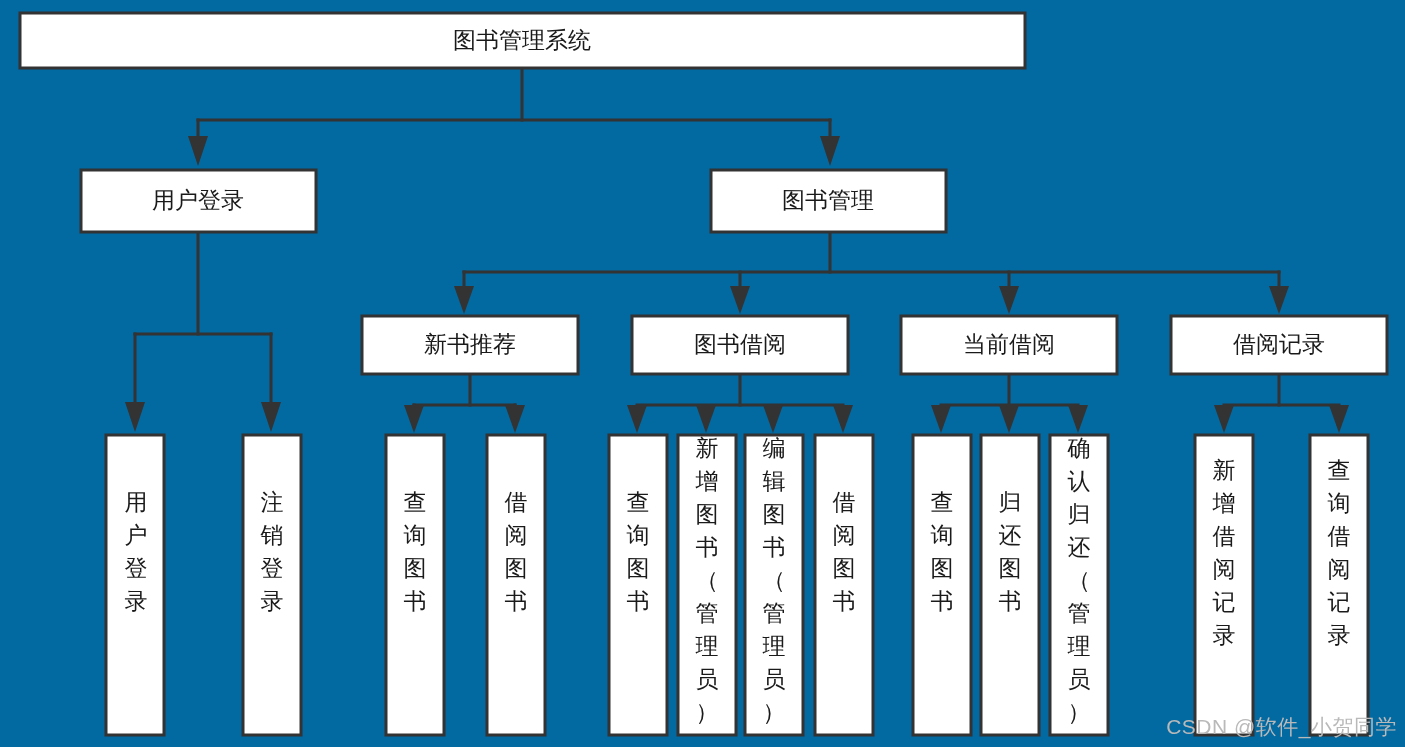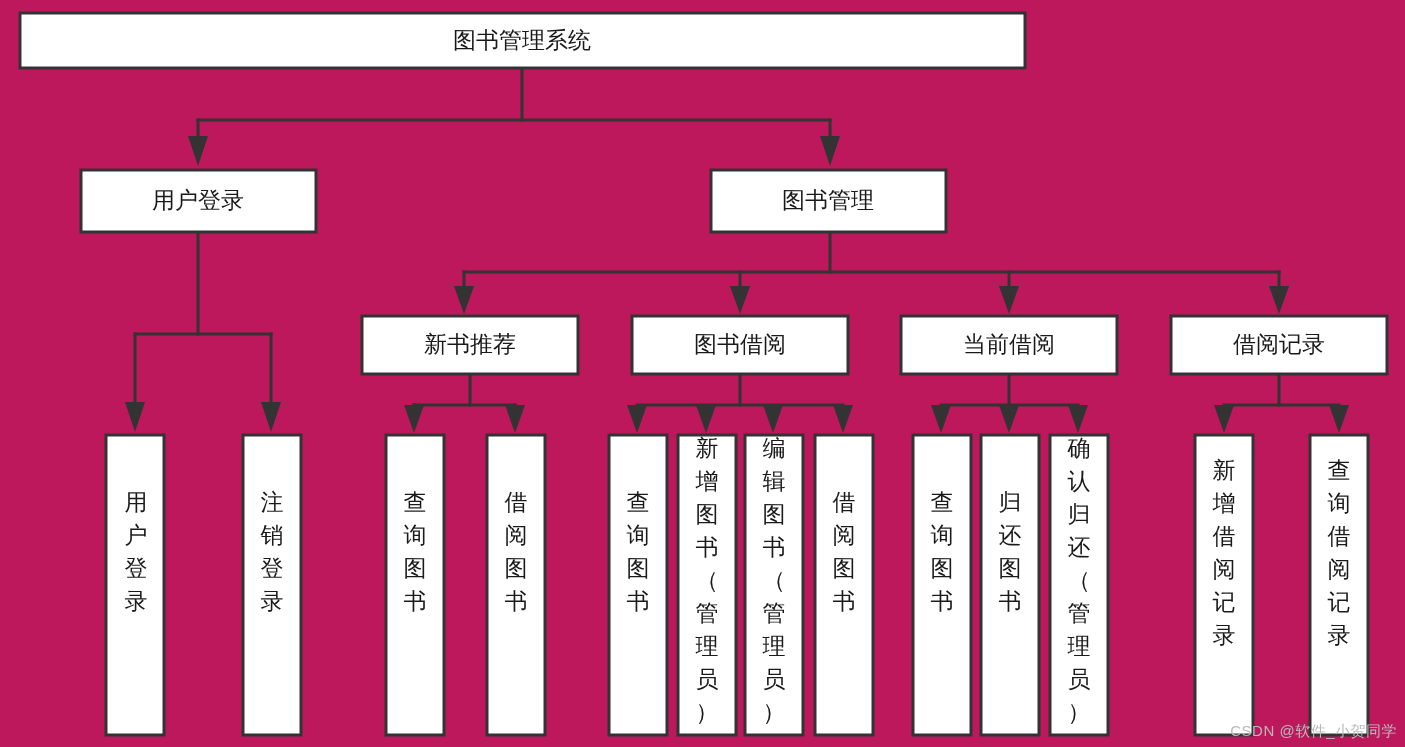--- a/index.html
+++ b/index.html
@@ -8,21 +8,21 @@
     padding: 0;
     background: #ffffff;
   }
   body {
     font-family: "Liberation Sans", "DejaVu Sans", sans-serif;
   }
   #diagram-root {
     position: relative;
     width: 1405px;
     height: 747px;
-    background: #be185d;
+    background: #0369a1;
     overflow: hidden;
   }
   svg.diagram-canvas {
     position: absolute;
     top: 0;
     left: 0;
     width: 1405px;
     height: 747px;
   }
   .node-rect {
@@ -51,21 +51,21 @@
     fill: #1a1a1a;
     font-family: "Liberation Sans", "DejaVu Sans", sans-serif;
     font-size: 23px;
     text-anchor: middle;
   }
   .watermark {
     position: absolute;
     right: 8px;
     bottom: 6px;
     color: #b9b9b9;
-    font-size: 15px;
+    font-size: 21px;
     font-family: "Liberation Sans", "DejaVu Sans", sans-serif;
     letter-spacing: 0.5px;
     white-space: nowrap;
     user-select: none;
   }
 </style>
 </head>
 <body>
 
 <div id="diagram-root">

